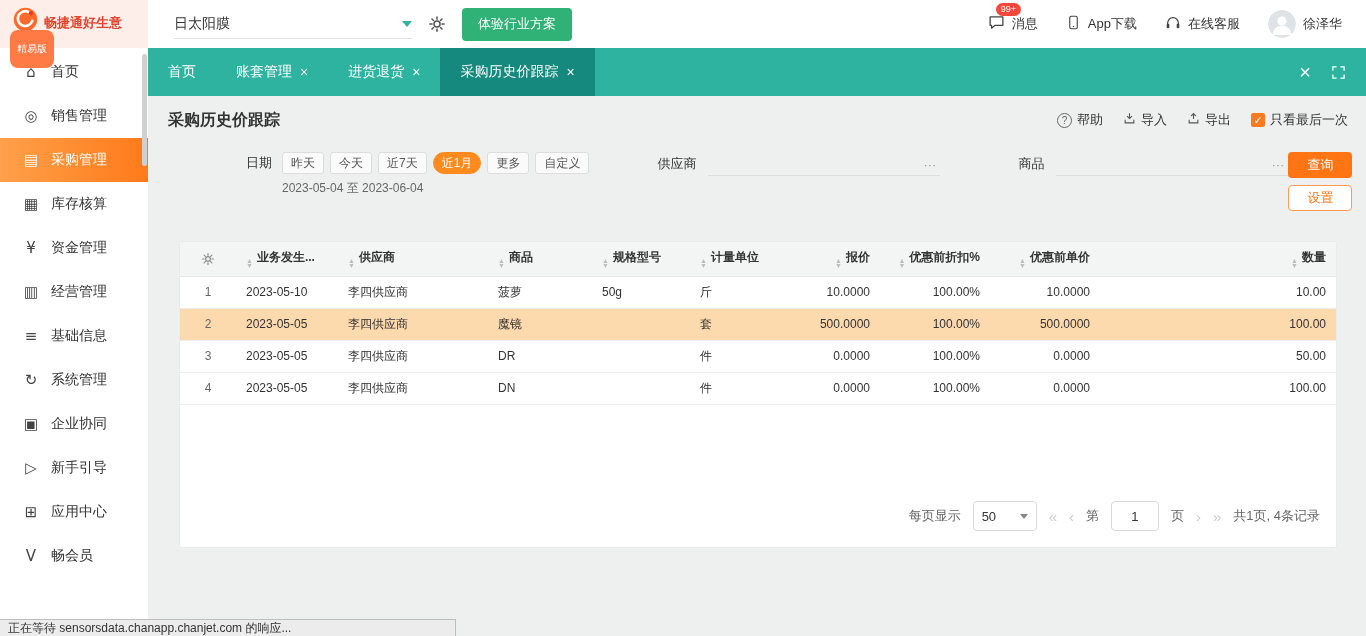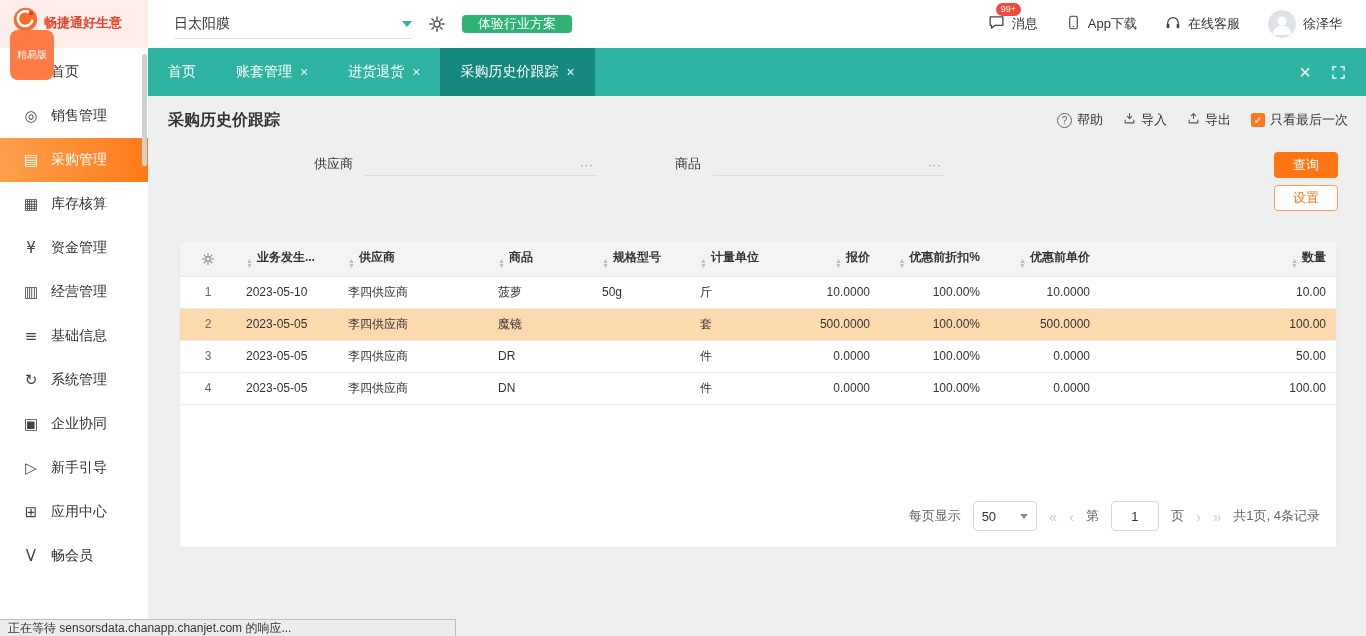--- a/index.html
+++ b/index.html
@@ -5,26 +5,26 @@
   * { margin:0; padding:0; box-sizing:border-box; }
   html,body { width:1366px; height:636px; }
   body { font-family:"Liberation Sans","DejaVu Sans",sans-serif; background:#eef0f0; overflow:hidden; }
   .screen { position:relative; width:1366px; height:636px; background:#eef0f0; overflow:hidden; }
 
   
   .topbar { position:absolute; top:0; left:0; right:0; height:48px; background:#fff; display:flex; align-items:center; z-index:5; }
   .logo-area { position:relative; width:148px; height:48px; background:#fdeeea; flex:none; }
   .logo-icon { position:absolute; left:12px; top:6px; }
   .logo-title { position:absolute; left:44px; top:14px; font-size:13px; font-weight:bold; color:#e2442d; white-space:nowrap;font-family:Liberation Mono, monospace; }
-  .logo-badge { position:absolute; left:10px; top:30px; font-size:10px; color:#fff; background:#ff7a45; border-radius:8px; padding:18px 7px; }
+  .logo-badge { position:absolute; left:10px; top:30px; font-size:10px; color:#fff; background:#ff7a45; border-radius:8px; padding:12px 7px; }
   .company-select { margin-left:26px; width:238px; height:30px; display:flex; align-items:center; justify-content:space-between; border-bottom:1px solid #e0e0e0; font-size:14px; color:#333; cursor:pointer; }
   .caret { width:0; height:0; border-left:5px solid transparent; border-right:5px solid transparent; border-top:6px solid #2db3a0; }
   .caret.sm { border-left-width:4px; border-right-width:4px; border-top-width:5px; border-top-color:#888; }
   .top-gear { margin-left:16px; display:flex; align-items:center; cursor:pointer; }
-  .trial-btn { margin-left:16px; height:18px; padding:0 16px; background:#30b277; color:#fff; border:none; border-radius:4px; font-size:13px; cursor:pointer; font-family:inherit; }
+  .trial-btn { margin-left:16px; height:33px; padding:0 16px; background:#30b277; color:#fff; border:none; border-radius:4px; font-size:13px; cursor:pointer; font-family:inherit; }
   .topbar-right { margin-left:auto; display:flex; align-items:center; gap:28px; padding-right:24px; font-size:13px; color:#333; }
   .top-item { display:flex; align-items:center; gap:7px; cursor:pointer; position:relative; }
   .msg-badge { position:absolute; top:-11px; left:8px; background:#f5483b; color:#fff; font-size:9px; border-radius:8px; padding:1px 5px; line-height:11px; }
   .avatar { width:28px; height:28px; border-radius:50%; overflow:hidden; flex:none; }
 
   
   .bodywrap { position:absolute; top:48px; left:0; right:0; bottom:0; display:flex; }
   .sidebar { width:148px; background:#fff; flex:none; position:relative; padding-top:2px; }
   .side-item { height:44px; display:flex; align-items:center; padding-left:22px; gap:11px; font-size:14px; color:#333; cursor:pointer; }
   .side-item .side-icon { width:18px; font-size:15px; color:#444; text-align:center; font-family:"DejaVu Sans",sans-serif; }
@@ -278,20 +278,30 @@
             </div>
             <div class="action">
               <span class="checkbox">✓</span>
               <span>只看最后一次</span>
             </div>
           </div>
         </div>
 
         <div class="filters">
           <div class="f-date">
+            <div class="f-date-row">
+              <span class="f-label">日期</span>
+              <span class="chip">昨天</span>
+              <span class="chip">今天</span>
+              <span class="chip">近7天</span>
+              <span class="chip active">近1月</span>
+              <span class="chip">更多</span>
+              <span class="chip">自定义</span>
+            </div>
+            <div class="f-range">2023-05-04 至 2023-06-04</div>
           </div>
           <div class="f-group">
             <span class="f-label">供应商</span>
             <div class="underline-input">
               <span>···</span>
             </div>
           </div>
           <div class="f-group" style="margin-left:78px;">
             <span class="f-label">商品</span>
             <div class="underline-input">

